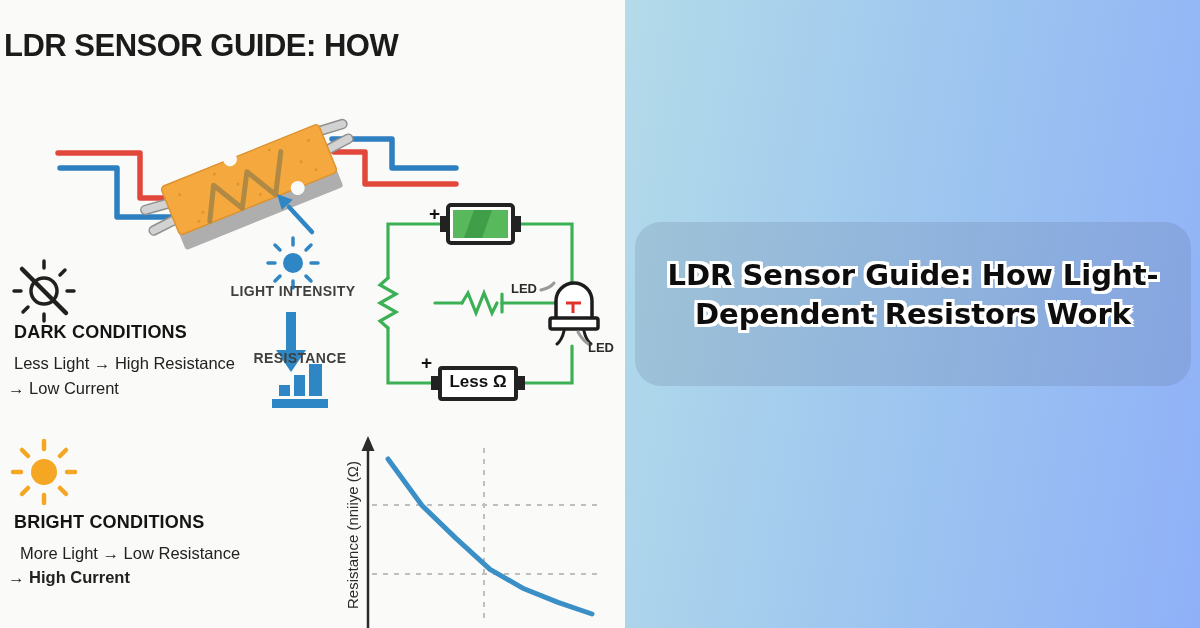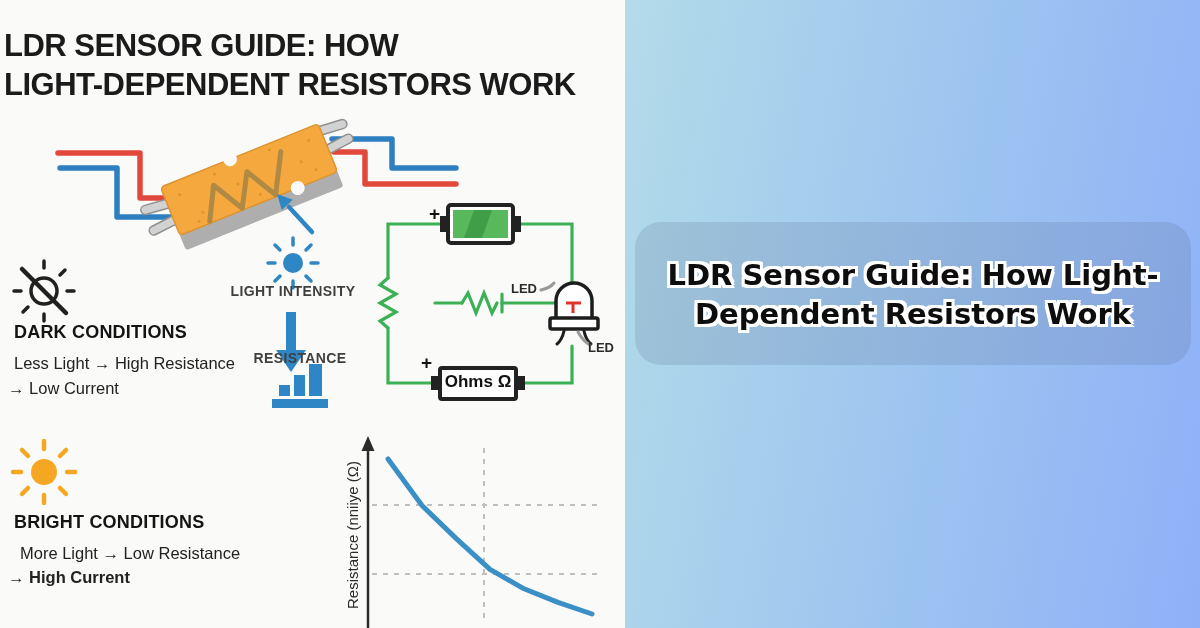--- a/index.html
+++ b/index.html
@@ -23,21 +23,21 @@
               font-size:17px; font-weight:800; color:#111; }
   .y-axis-lbl { position:absolute; left:352px; top:535px; white-space:nowrap;
                 transform:translate(-50%,-50%) rotate(-90deg);
                 font-size:15px; font-weight:500; color:#2b2b2b; }
 
   svg.diagram { position:absolute; left:0; top:0; }
 
   
   .right-panel { position:absolute; left:625px; top:0; width:575px; height:628px;
                  background:linear-gradient(100deg,#b3dbe9 0%, #9cc4f0 55%, #8fb0f8 100%); }
-  .title-card { position:absolute; left:10px; top:222px; width:556px; height:143px;
+  .title-card { position:absolute; left:10px; top:222px; width:556px; height:164px;
                 border-radius:26px; background:rgba(85,102,133,0.18); }
   .card-title { padding-top:34px; text-align:center;
                 font-family:"DejaVu Sans", sans-serif;
                 font-size:29px; font-weight:800; line-height:1.35; color:#0d0d0d;
                 text-shadow:
                   -3px -3px 0 #fff, 0 -3px 0 #fff, 3px -3px 0 #fff,
                   -3px 0 0 #fff, 3px 0 0 #fff,
                   -3px 3px 0 #fff, 0 3px 0 #fff, 3px 3px 0 #fff,
                   -2px -2px 0 #fff, 2px -2px 0 #fff, -2px 2px 0 #fff, 2px 2px 0 #fff; }
   .card-title span { display:block; }
@@ -183,37 +183,36 @@
           <line x1="372" y1="505" x2="598" y2="505"></line>
           <line x1="372" y1="574" x2="598" y2="574"></line>
           <line x1="484" y1="448" x2="484" y2="622"></line>
         </g>
         <path id="resistance-curve" d="M388.0 459.0 L422.0 505.5 L456.0 538.4 L490.0 569.4 L524.0 588.8 L558.0 602.4 L592.0 614.0" fill="none" stroke="#3a8fc7" stroke-width="5" stroke-linecap="round" stroke-linejoin="round"></path>
       </g>
     </svg>
 
     <div class="heading">
       <span>LDR SENSOR GUIDE: HOW</span>
-      <span>LIGHT-DEPENDENT RESISTORS WORK</span>
     </div>
 
     <div class="lbl lbl-small" style="left:208px; top:283px; width:170px; text-align:center;">LIGHT INTENSITY</div>
     <div class="lbl lbl-small" style="left:250px; top:350px; width:100px; text-align:center;">RESISTANCE</div>
 
     <div class="lbl cond-title" style="left:14px; top:322px;">DARK CONDITIONS</div>
     <div class="lbl cond-line" style="left:14px; top:354px;">Less Light → High Resistance</div>
     <div class="lbl cond-line" style="left:8px; top:379px;">→ Low Current</div>
 
     <div class="lbl cond-title" style="left:14px; top:512px;">BRIGHT CONDITIONS</div>
     <div class="lbl cond-line" style="left:20px; top:544px;">More Light → Low Resistance</div>
     <div class="lbl cond-line" style="left:8px; top:568px;font-weight:bold;">→ High Current</div>
 
     <div class="lbl plus-sign" style="left:429px; top:203px;">+</div>
     <div class="lbl plus-sign" style="left:421px; top:352px;">+</div>
-    <div class="ohms-lbl">Ohms Ω</div>
+    <div class="ohms-lbl">Less Ω</div>
     <div class="lbl led-lbl" style="left:511px; top:281px;">LED</div>
     <div class="lbl led-lbl" style="left:588px; top:340px;">LED</div>
 
     <div class="y-axis-lbl">Resistance (nniiye (Ω)</div>
   </div>
 
   <div class="right-panel">
     <div class="title-card">
       <div class="card-title">
         <span>LDR Sensor Guide: How Light-</span>

